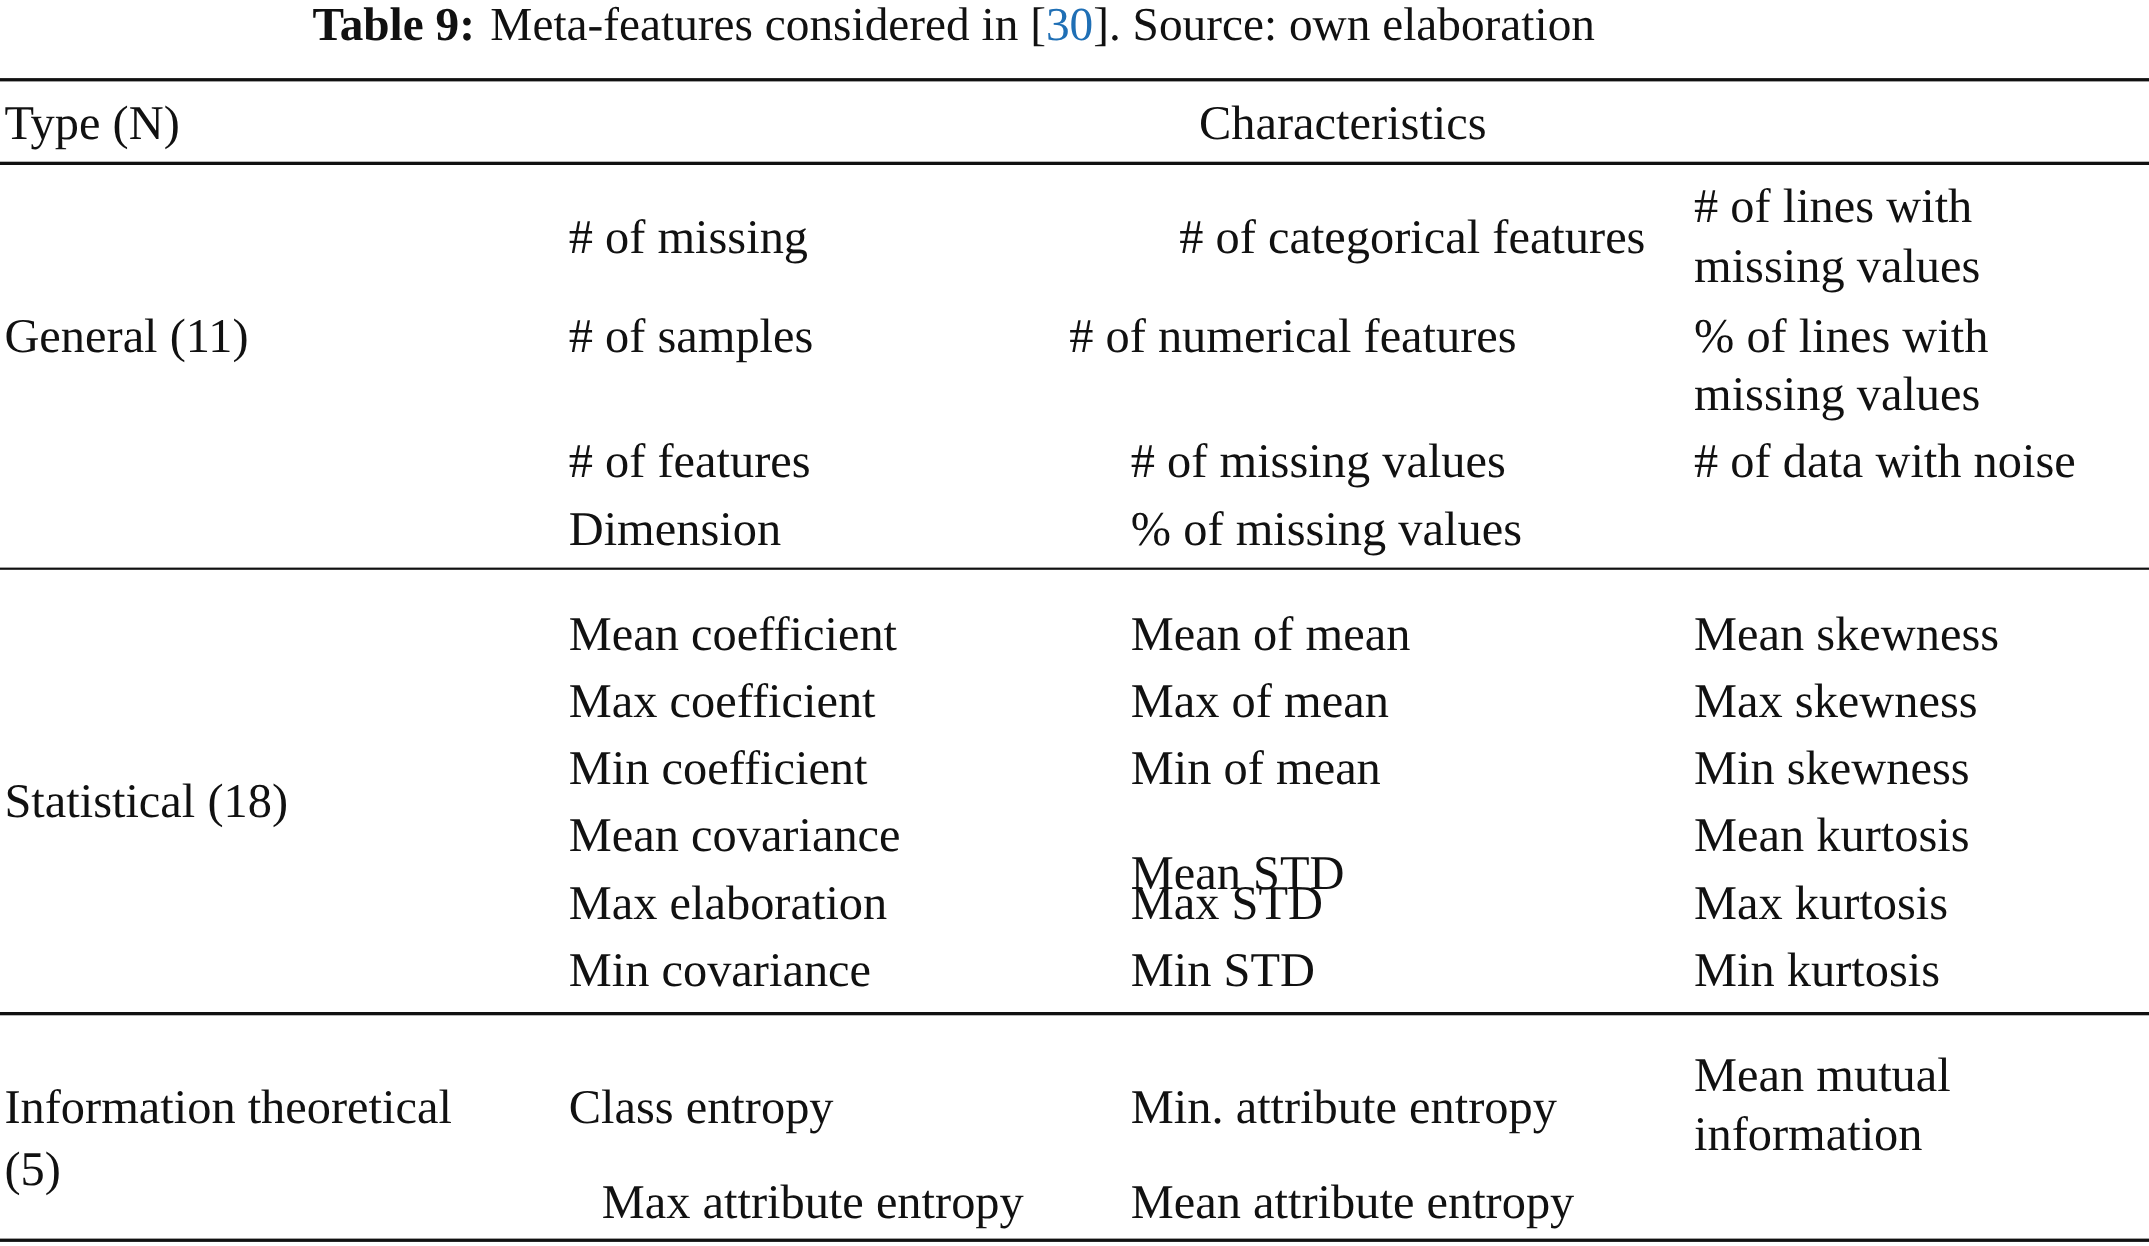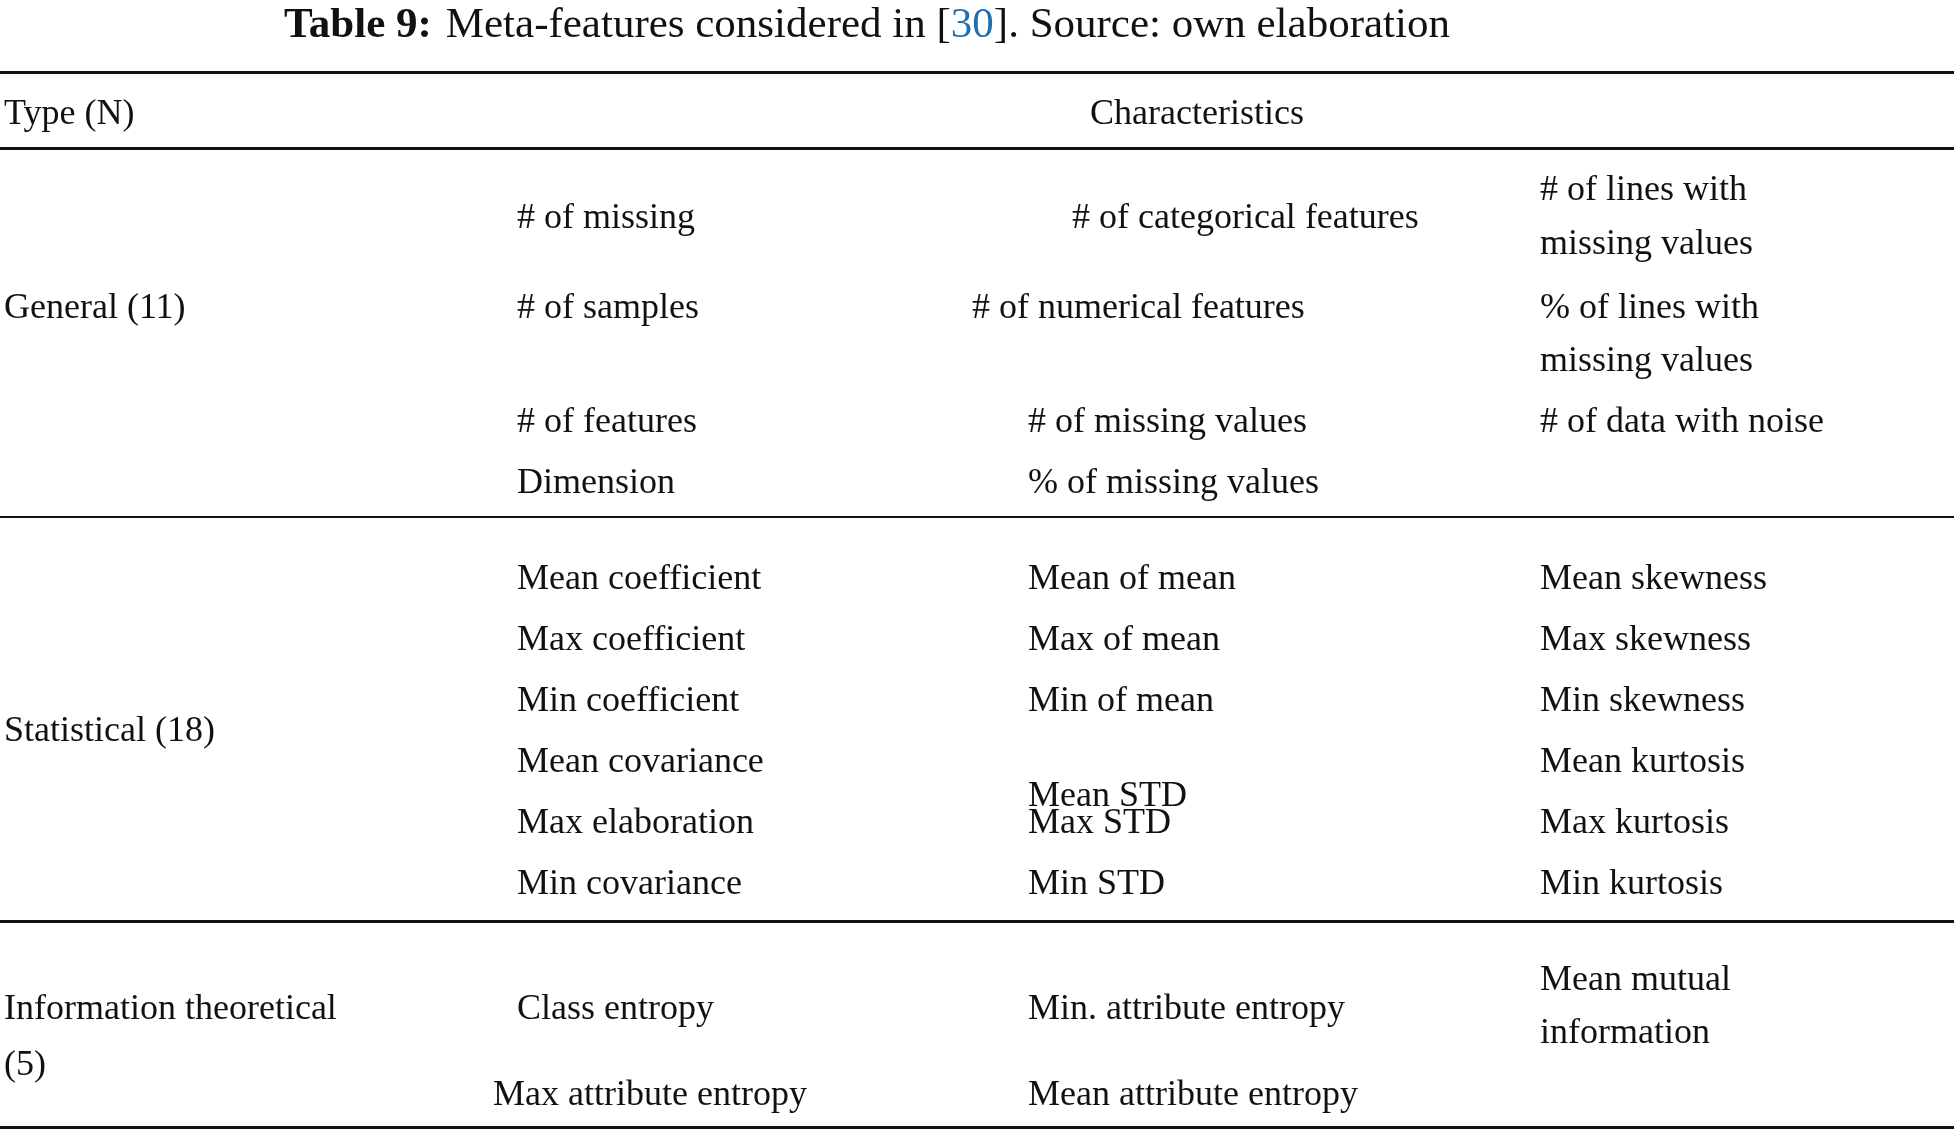--- a/index.html
+++ b/index.html
@@ -9,21 +9,21 @@
   }
   .caption {
     position: absolute; left: 0; top: 0; width: 1734px; text-align: center;
     font-size: 43px; line-height: 46px;
   }
   .caption b { font-weight: bold; margin-right: 14px; }
   .caption .ref { color: #1f6fb5; }
   .rule { position: absolute; left: 0; width: 1954px; background: #111; }
   .thick { height: 3px; }
   .thin { height: 2px; }
-  .t { position: absolute; font-size: 36px; line-height: 44px; white-space: nowrap; }
+  .t { position: absolute; font-size: 44px; line-height: 44px; white-space: nowrap; }
 </style>
 </head>
 <body>
 
 <div class="caption">
   <b>Table 9:</b><span>Meta-features considered in [</span><span class="ref">30</span><span>]. Source: own elaboration</span>
 </div>
 
 <div class="rule thick" style="top:71px"></div>
 <div class="t" style="left:4px; top:90px">Type (N)</div>
@@ -63,18 +63,18 @@
 <div class="t" style="left:1540px; top:616px">Max skewness</div>
 <div class="t" style="left:1540px; top:677px">Min skewness</div>
 <div class="t" style="left:1540px; top:738px">Mean kurtosis</div>
 <div class="t" style="left:1540px; top:799px">Max kurtosis</div>
 <div class="t" style="left:1540px; top:860px">Min kurtosis</div>
 <div class="rule thick" style="top:920px"></div>
 
 <div class="t" style="left:4px; top:985px">Information theoretical</div>
 <div class="t" style="left:4px; top:1041px">(5)</div>
 <div class="t" style="left:517px; top:985px">Class entropy</div>
-<div class="t" style="left:493px; top:1071px">Max attribute entropy</div>
+<div class="t" style="left:547px; top:1071px">Max attribute entropy</div>
 <div class="t" style="left:1028px; top:985px">Min. attribute entropy</div>
 <div class="t" style="left:1028px; top:1071px">Mean attribute entropy</div>
 <div class="t" style="left:1540px; top:956px">Mean mutual</div>
 <div class="t" style="left:1540px; top:1009px">information</div>
 <div class="rule thick" style="top:1126px"></div>
 
 </body></html>

